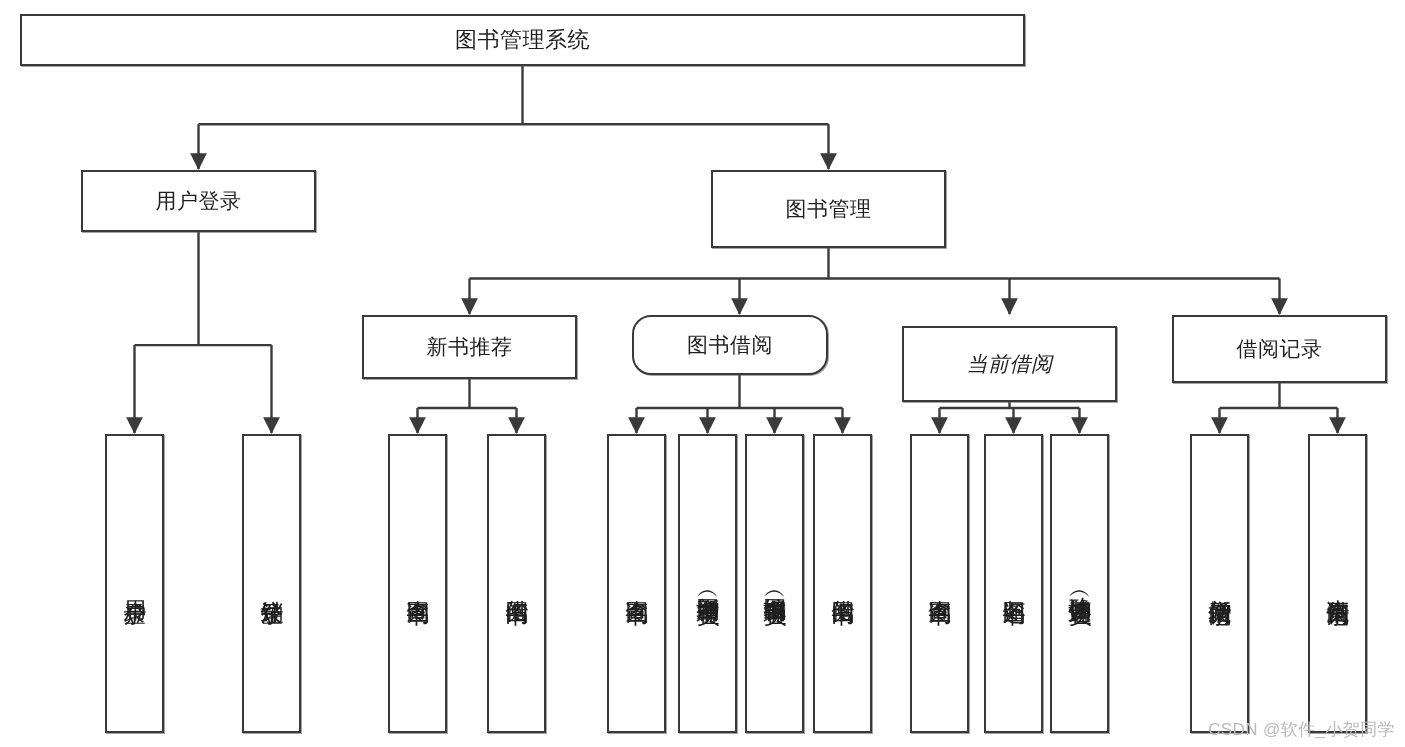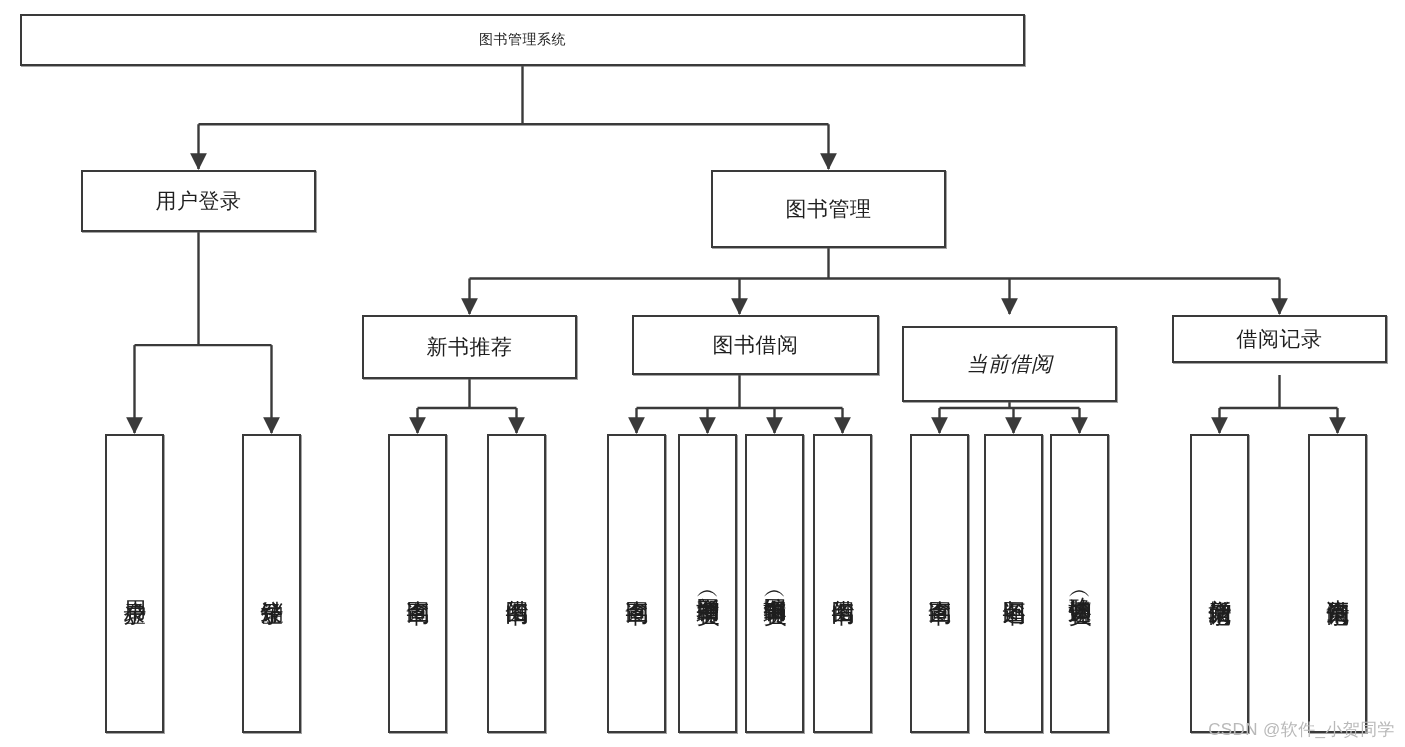--- a/index.html
+++ b/index.html
@@ -40,21 +40,21 @@
     display: block;
     text-align: center;
     line-height: 1.22;
     letter-spacing: 0.5px;
   }
   .node.horiz .label {
     font-size: 21px;
     white-space: nowrap;
   }
   .node.root .label {
-    font-size: 14px;
+    font-size: 22px;
   }
   .node.vert {
     align-items: center;
     justify-content: center;
   }
   .node.vert .label {
     writing-mode: vertical-rl;
     text-orientation: upright;
     font-size: 23px;
     line-height: 1.12;
@@ -125,27 +125,27 @@
       </div>
       <div class="node horiz" style="left: 81px; top: 170px; width: 235px; height: 62px;">
         <span class="label">用户登录</span>
       </div>
       <div class="node horiz" style="left: 711px; top: 170px; width: 235px; height: 78px;">
         <span class="label">图书管理</span>
       </div>
       <div class="node horiz" style="left: 362px; top: 315px; width: 215px; height: 64px;">
         <span class="label">新书推荐</span>
       </div>
-      <div class="node horiz" style="left: 632px; top: 315px; width: 247px; height: 60px;">
+      <div class="node horiz" style="left: 632px; top: 315px; width: 196px; height: 60px; border-radius: 19px;">
         <span class="label">图书借阅</span>
       </div>
       <div class="node horiz" style="left: 902px; top: 326px; width: 215px; height: 76px; font-style: italic;">
         <span class="label">当前借阅</span>
       </div>
-      <div class="node horiz" style="left: 1172px; top: 315px; width: 215px; height: 48px;">
+      <div class="node horiz" style="left: 1172px; top: 315px; width: 215px; height: 68px;">
         <span class="label">借阅记录</span>
       </div>
       <div class="node vert" style="left: 105px; top: 434px; width: 59px; height: 299px;">
         <span class="label">用户登录</span>
       </div>
       <div class="node vert" style="left: 242px; top: 434px; width: 59px; height: 299px;">
         <span class="label">注销登录</span>
       </div>
       <div class="node vert" style="left: 388px; top: 434px; width: 59px; height: 299px;">
         <span class="label">查询图书</span>

